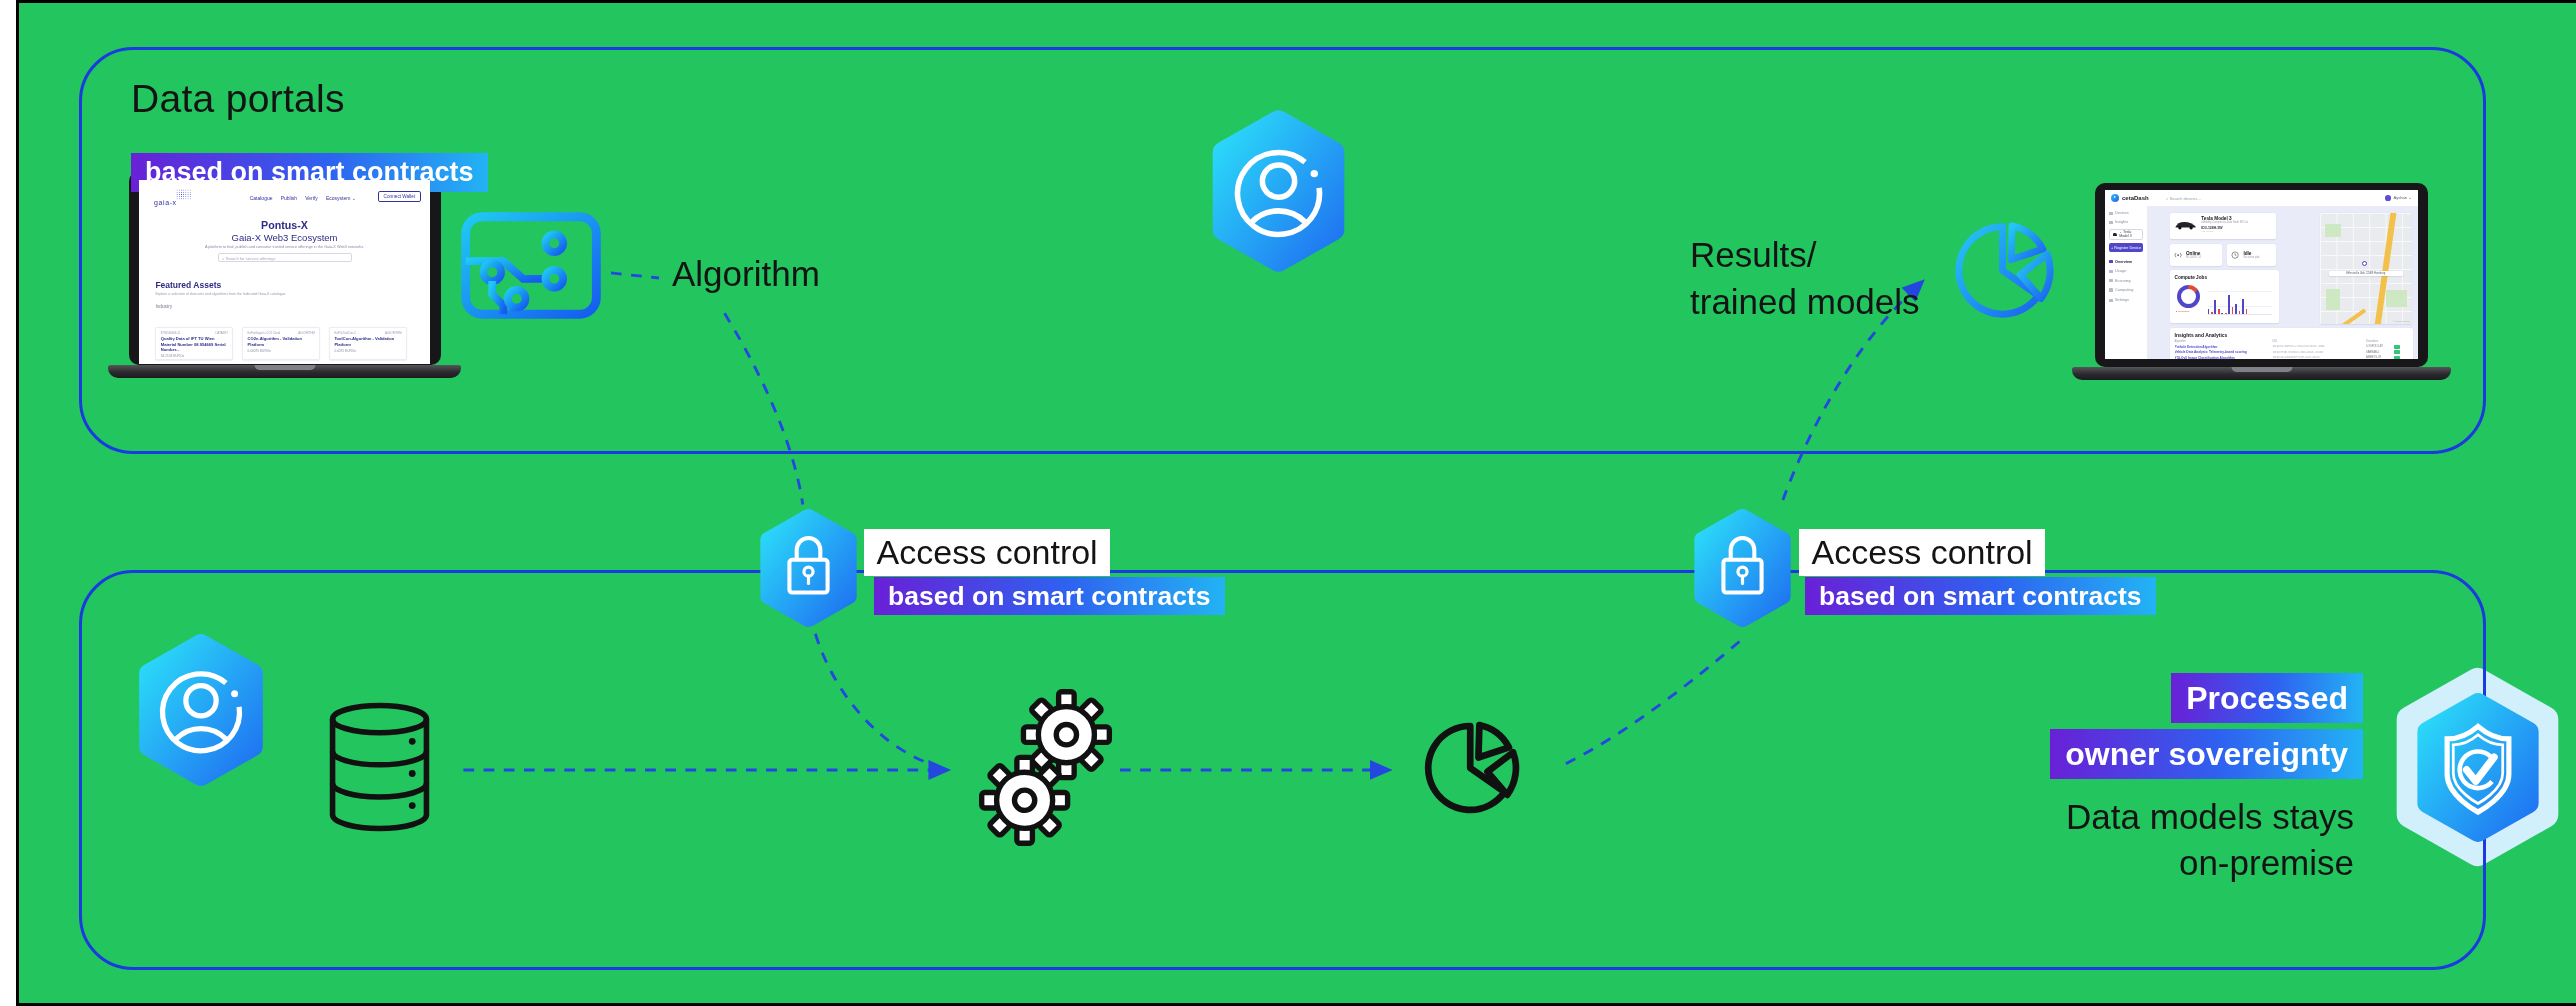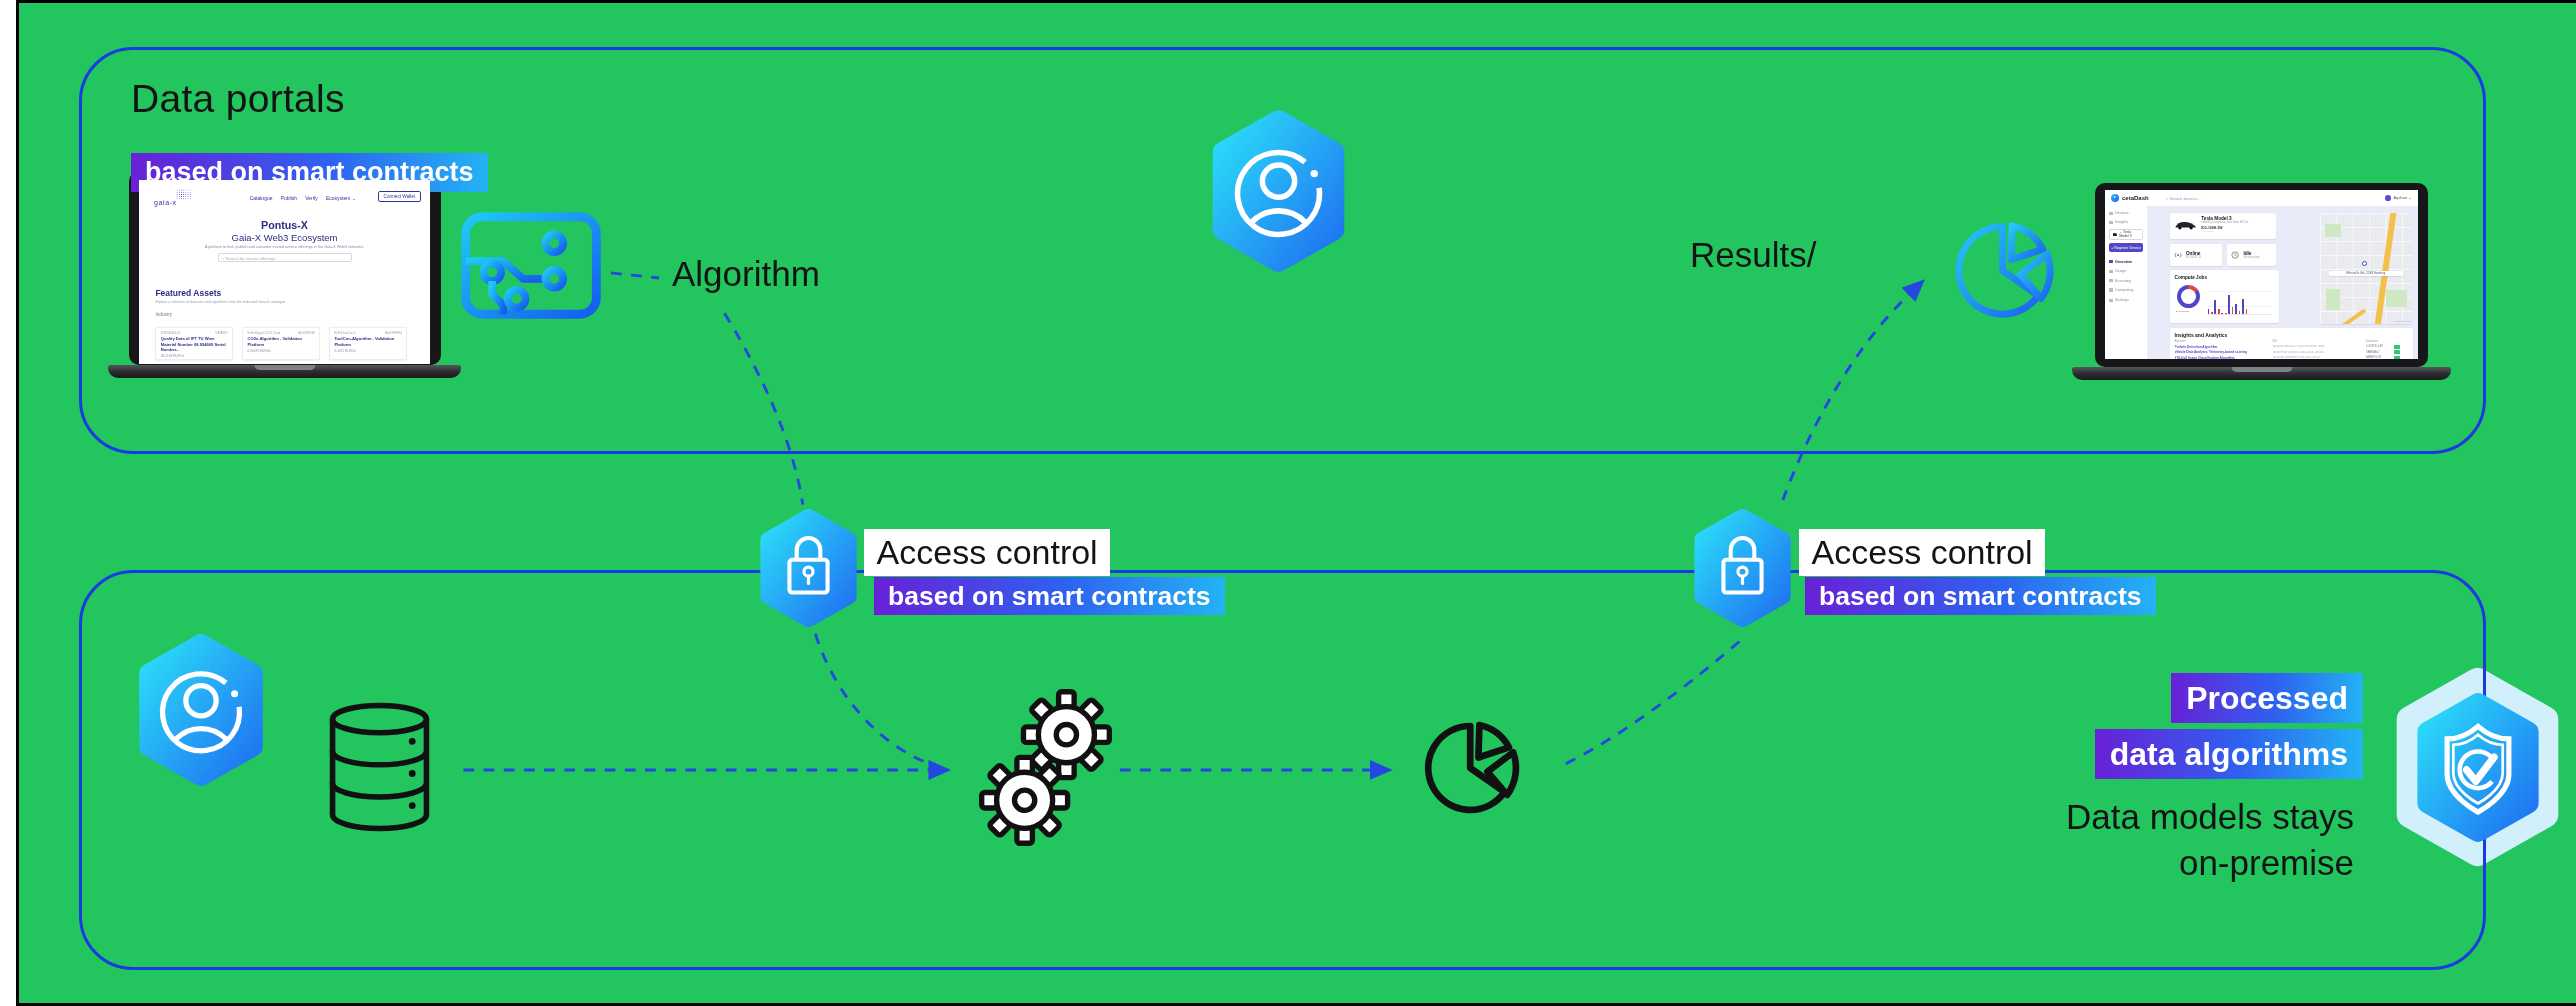--- a/index.html
+++ b/index.html
@@ -31,21 +31,21 @@
   .p1-dots{position:absolute;left:21.5px;top:-10px;width:15px;height:11.4px;
            background-image:radial-gradient(#3b3bd8 0.6px,transparent 0.7px);background-size:2.2px 2.2px;}
   .p1-links{position:absolute;right:74px;top:15px;display:flex;gap:8.2px;font-size:5px;color:#32329e;}
   .p1-wallet{position:absolute;right:8.8px;top:11.4px;border:0.6px solid #32329e;border-radius:1.9px;padding:1.9px 5px;font-size:4.7px;color:#32329e;}
   .p1-hero{position:absolute;left:0;top:39px;width:100%;text-align:center;}
   .p1-t1{font-size:10.7px;font-weight:bold;}
   .p1-t2{font-size:9.5px;font-weight:normal;margin-top:0.6px;}
   .p1-tag{font-size:3.8px;color:#8a8aa8;margin-top:2.5px;}
   .p1-search{margin:3.8px auto 0;width:134px;height:9.5px;border:0.6px solid #d6d6e4;border-radius:1.9px;
              font-size:4.1px;color:#a6a6bc;text-align:left;padding:1.9px 3.8px;box-sizing:border-box;}
-  .p1-feat{position:absolute;left:16.4px;top:108px;width:265px;text-align:left;}
+  .p1-feat{position:absolute;left:16.4px;top:100px;width:265px;text-align:left;}
   .p1-ft{font-size:8.5px;font-weight:bold;}
   .p1-fs{font-size:3.5px;color:#9a9ab0;margin-top:1.9px;}
   .p1-ind{font-size:4.7px;color:#77778c;margin-top:8.2px;}
   .p1-cards{position:absolute;left:16.4px;top:147px;display:flex;gap:8.8px;}
   .p1-card{width:78px;height:33px;border:0.6px solid #ececf2;border-radius:1.9px;box-shadow:0 0.6px 1.3px rgba(40,40,90,.08);
            padding:3.2px 4.4px;box-sizing:border-box;background:#fff;}
   .p1-ch{display:flex;justify-content:space-between;font-size:2.8px;color:#9a9ab0;}
   .p1-ct{font-size:4.1px;font-weight:bold;line-height:1.3;margin-top:1.3px;color:#2c2c86;}
   .p1-cp{font-size:3.2px;color:#8c8ca2;margin-top:1.9px;}
   
@@ -222,20 +222,21 @@
       </defs>
     <path d="M60,10 L104,35 L104,97 L60,122 L16,97 L16,35 Z" fill="url(#gp1)" stroke="url(#gp1)" stroke-width="18" stroke-linejoin="round"></path>
     <circle cx="60" cy="68" r="33" fill="none" stroke="#fff" stroke-width="4.5" stroke-dasharray="183 24.3" transform="rotate(-8 60 68)"></circle>
     <circle cx="88.8" cy="52" r="3" fill="#fff"></circle>
     <circle cx="60" cy="58" r="13" fill="none" stroke="#fff" stroke-width="4.5"></circle>
     <circle cx="60" cy="112" r="30" fill="none" stroke="#fff" stroke-width="4.5" clip-path="url(#cp1)"></circle>
   </svg>
 
   <div class="label-xl" style="left:1671px;top:228px;line-height:47px;">
     <div>Results/</div>
+    <div>trained models</div>
   </div>
   <svg class="abs" style="left:1924px;top:202px;z-index:4;" width="129" height="129" viewBox="0 0 130 130">
     <defs>
         <linearGradient id="gpie" x1="0" y1="0" x2="1" y2="1">
       <stop offset="0" stop-color="#25c8f5"></stop>
           <stop offset="1" stop-color="#1b63ef"></stop>
         </linearGradient>
       </defs>
     <g fill="none" stroke="url(#gpie)" stroke-width="7" stroke-linejoin="round">
       <path d="M60,66 L60,22 A44,44 0 1 0 96,91.2 Z"></path>
@@ -478,21 +479,21 @@
 
   <svg class="abs" style="left:1394px;top:702px;z-index:4;" width="124" height="124" viewBox="0 0 130 130">
     <g fill="none" stroke="#111" stroke-width="7" stroke-linejoin="round">
       <path d="M60,66 L60,22 A44,44 0 1 0 96,91.2 Z"></path>
       <path d="M68.6,55 L69.6,21 A46,46 0 0 1 100.6,44.4 Z"></path>
       <path d="M78,70 L105,49.6 A48,48 0 0 1 98.8,94.2 Z"></path>
     </g>
   </svg>
 
   <div class="grad-badge" style="right:226px;top:670px;height:50px;padding:0 15px;font-size:32px;">Processed</div>
-  <div class="grad-badge" style="right:226px;top:726px;height:50px;padding:0 15px;font-size:32px;">data algorithms</div>
+  <div class="grad-badge" style="right:226px;top:726px;height:50px;padding:0 15px;font-size:32px;">owner sovereignty</div>
   <div class="label-xl" style="right:235px;top:794px;text-align:right;">Data models stays</div>
   <div class="label-xl" style="right:235px;top:840px;text-align:right;">on-premise</div>
 
   <svg class="abs" style="left:2390px;top:689px;z-index:5;" width="138" height="151" viewBox="0 0 120 132">
     <defs>
         <linearGradient id="gsh" x1="0" y1="0" x2="1" y2="1">
       <stop offset="0" stop-color="#2bddf9"></stop>
           <stop offset="1" stop-color="#1f71f1"></stop>
         </linearGradient>
       </defs>

